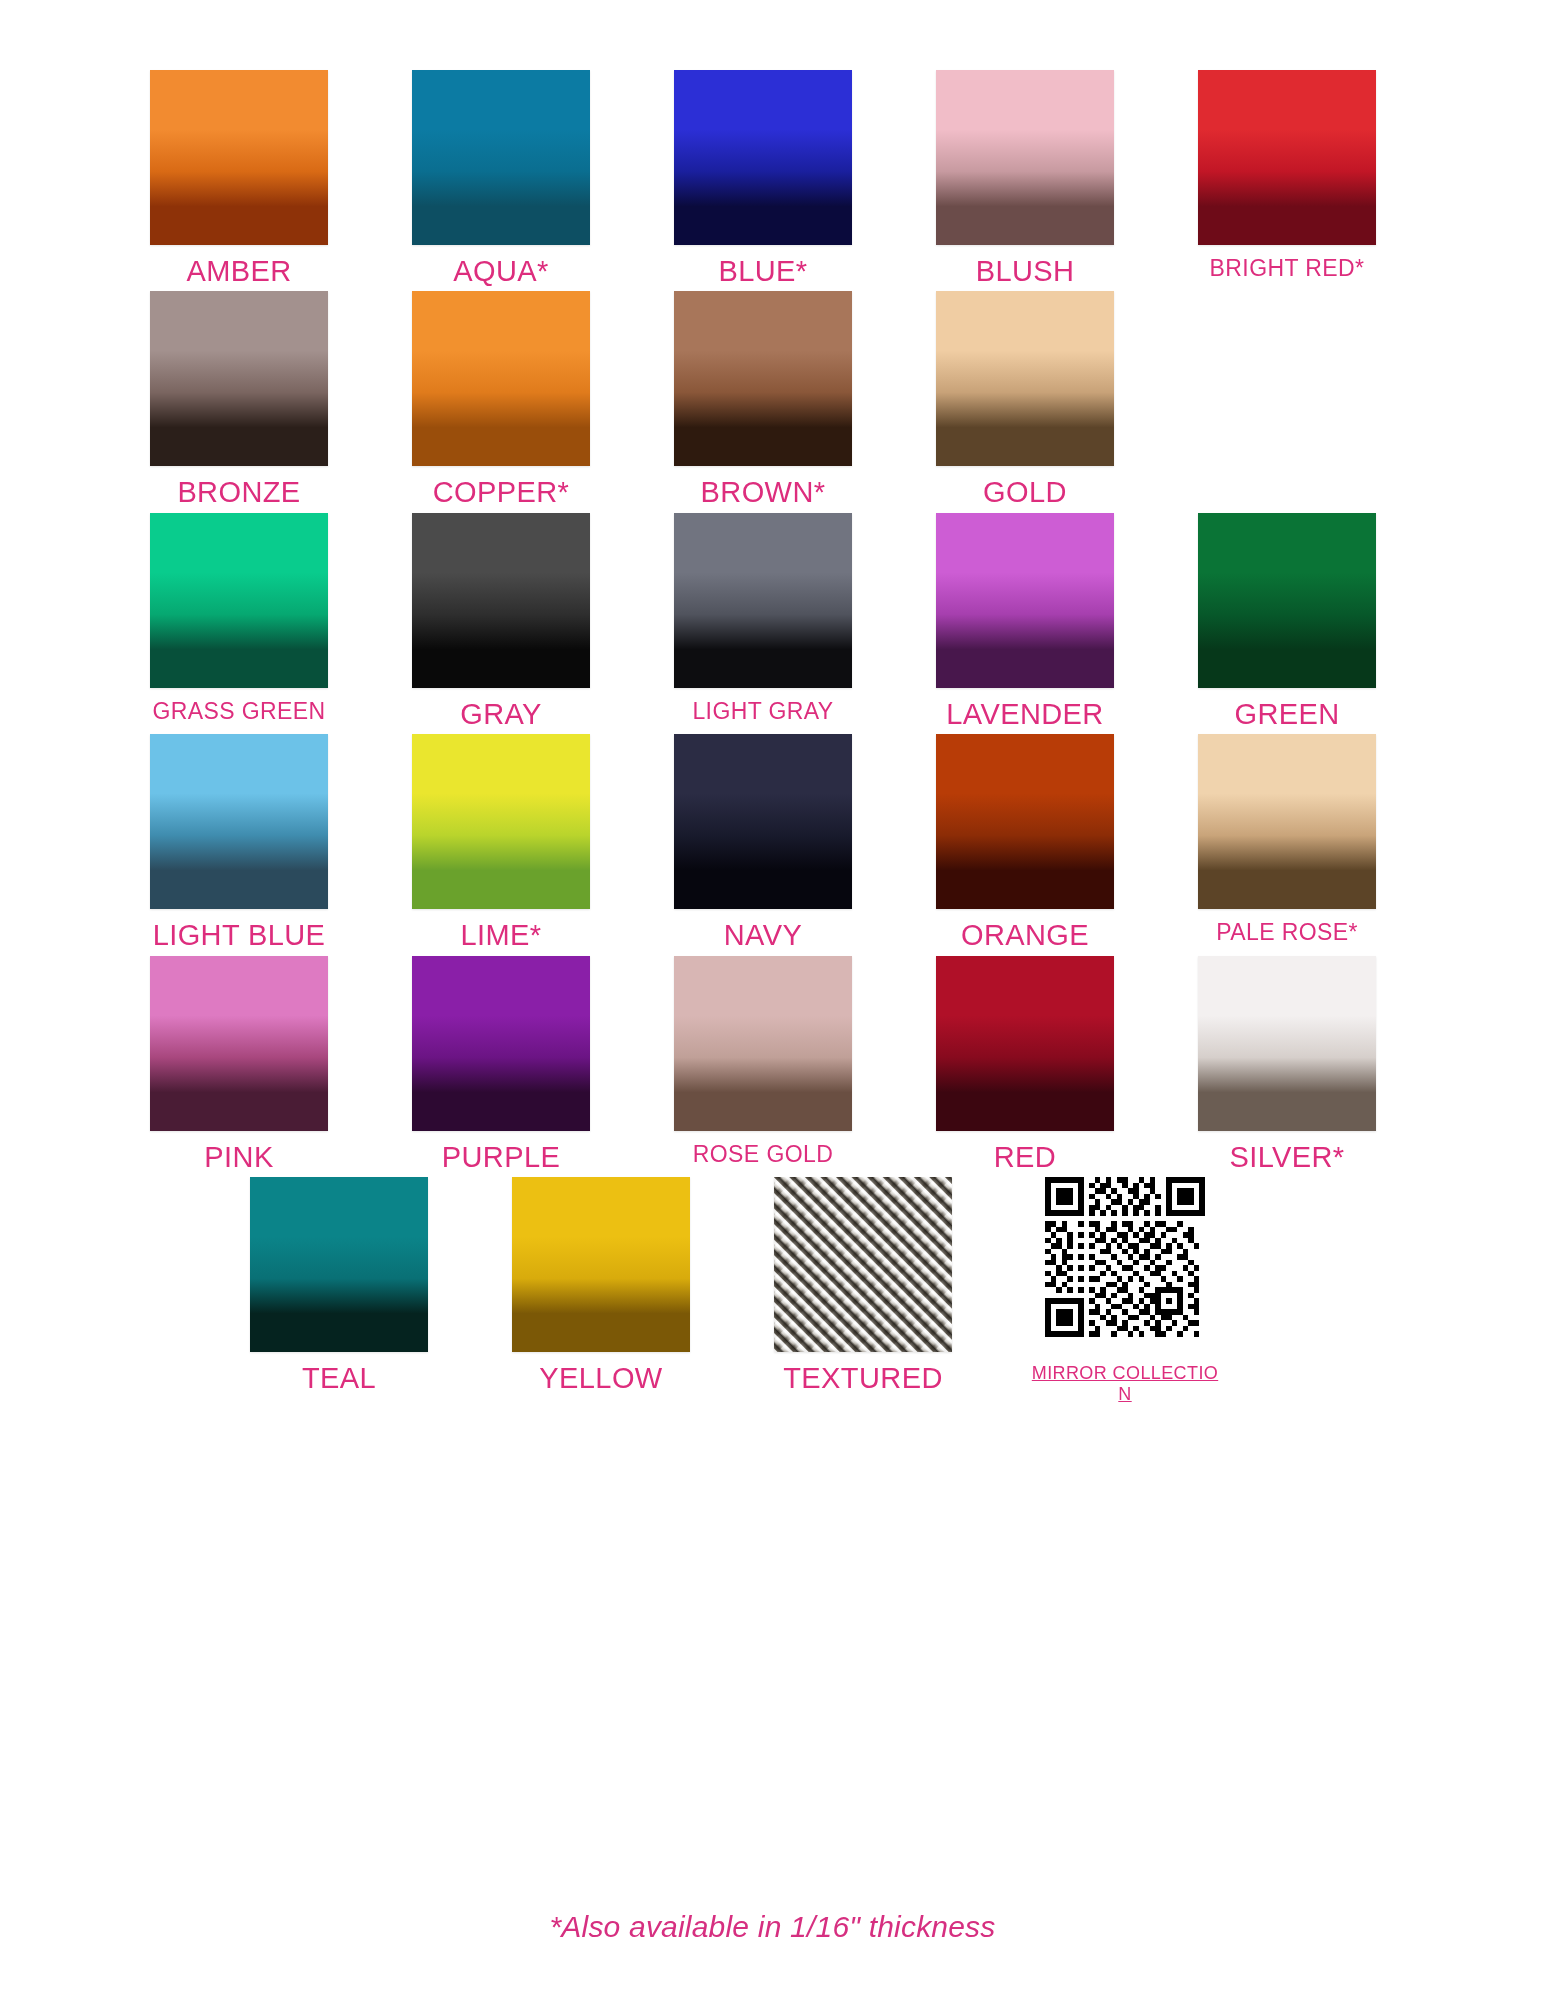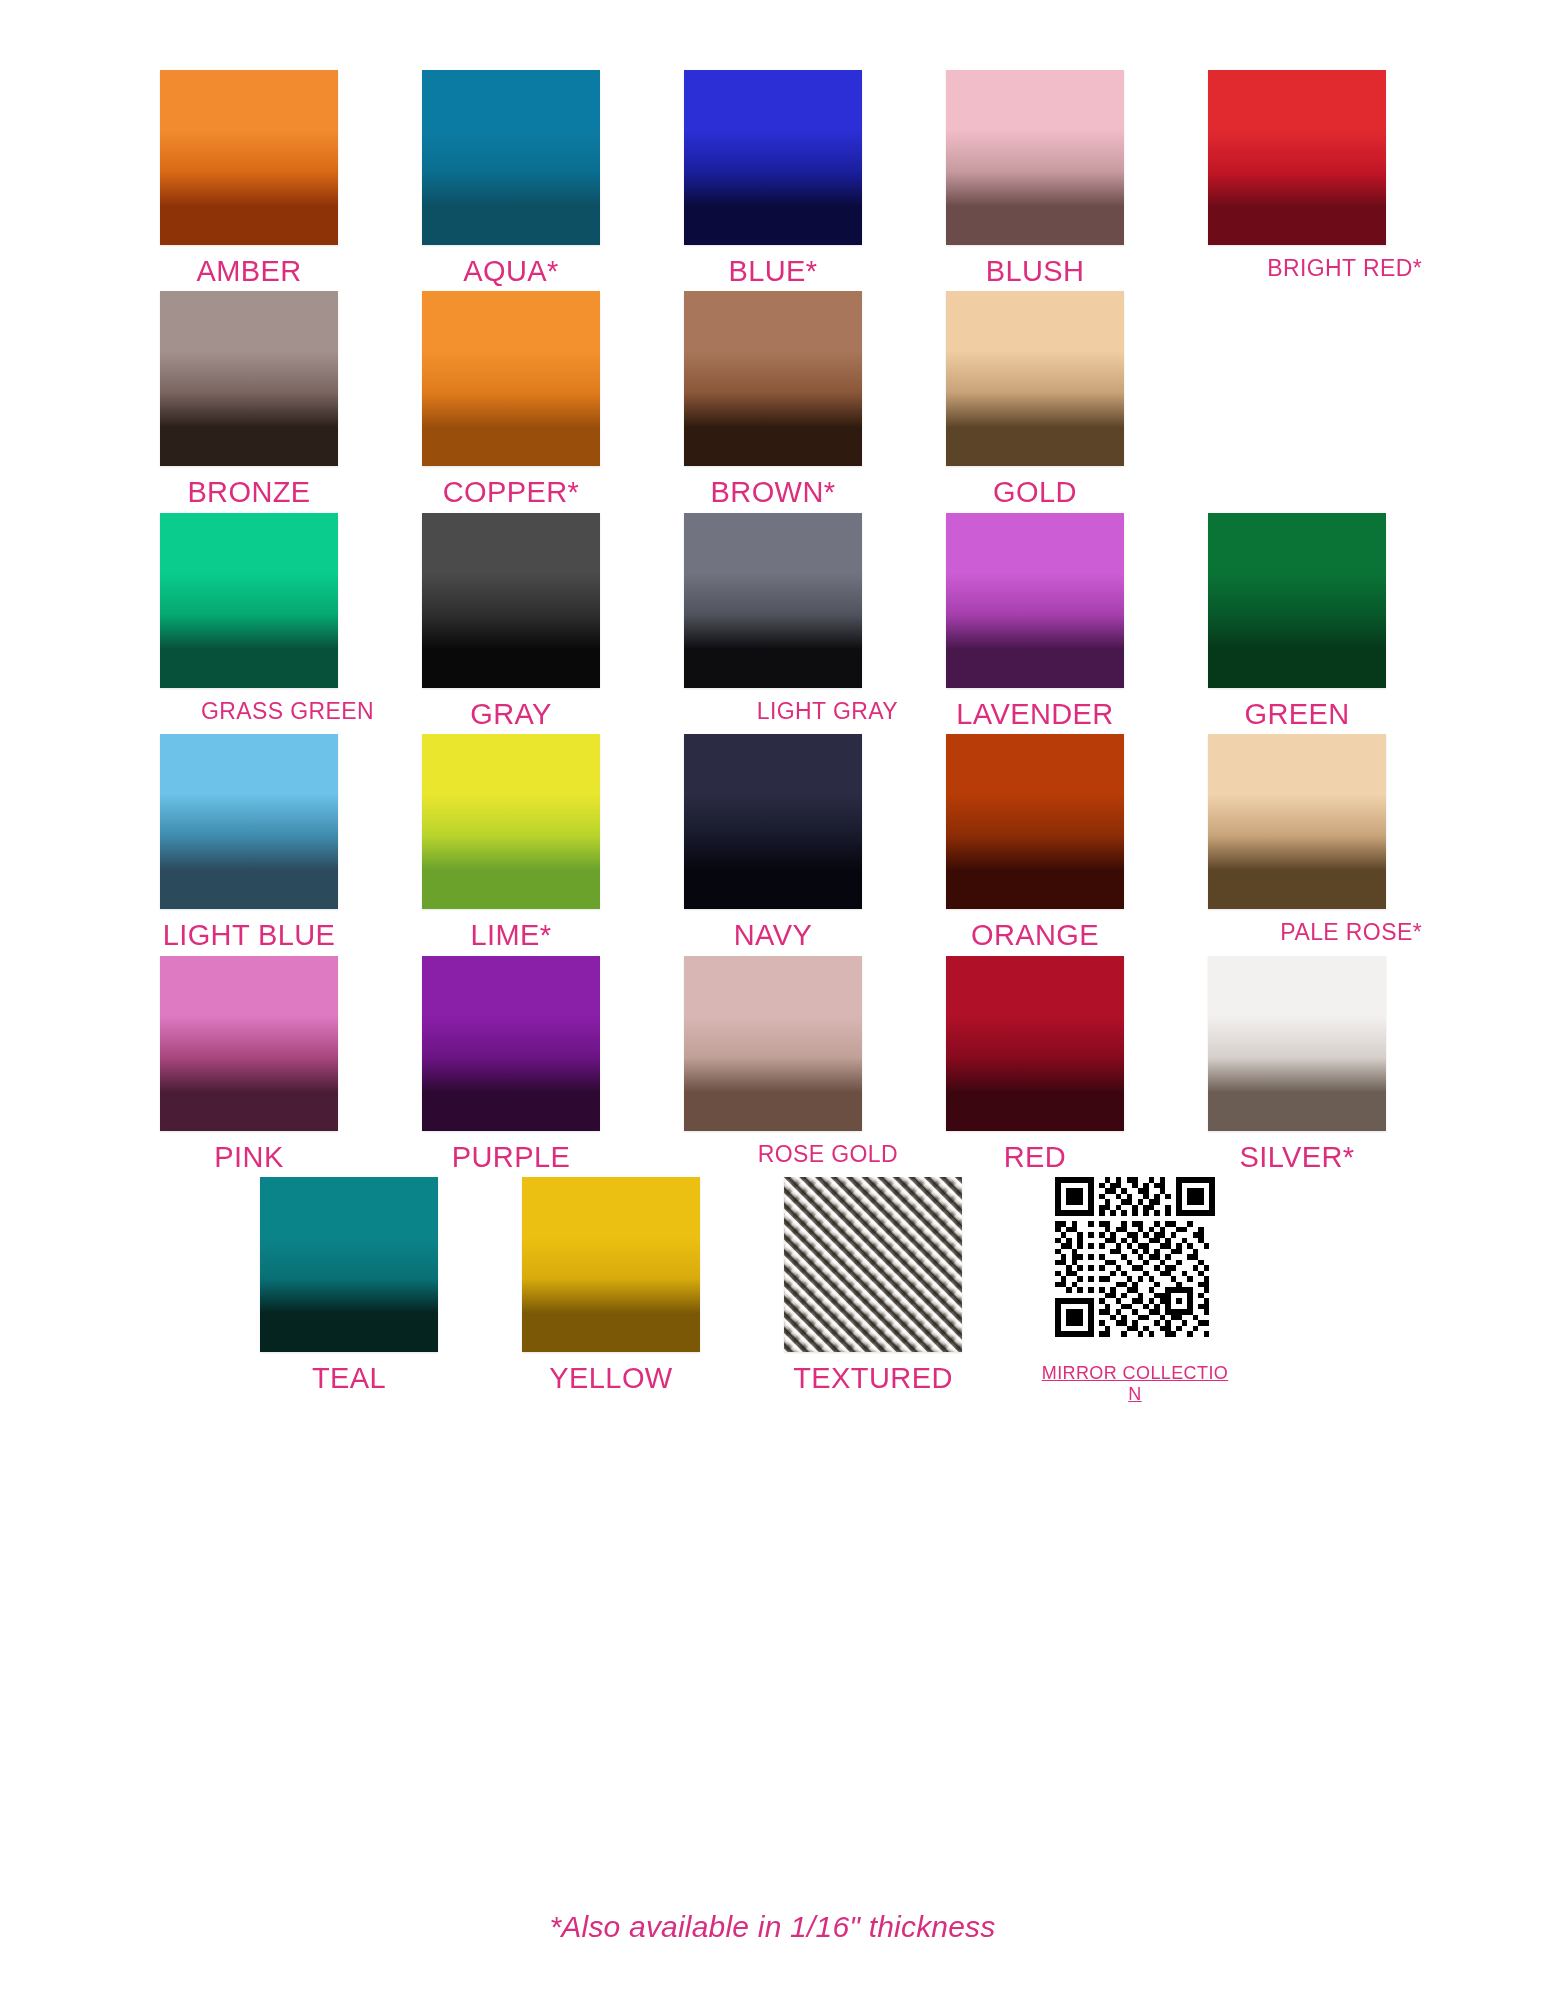--- a/index.html
+++ b/index.html
@@ -18,21 +18,21 @@
   #sheet {
     position: absolute;
     left: 0; top: 0;
     width: 1545px;
     height: 2000px;
     background: #ffffff;
   }
 
   .grid {
     position: absolute;
-    left: 118px;
+    left: 108px;
     top: 70px;
     width: 1310px;
   }
 
   .row {
     display: flex;
     flex-direction: row;
     justify-content: flex-start;
     align-items: flex-start;
     margin-bottom: 5px;
@@ -63,21 +63,21 @@
     font-family: "Liberation Sans", sans-serif;
     color: #dd2d7d;
     font-size: 29px;
     letter-spacing: 0.4px;
     line-height: 1.05;
     text-align: center;
     margin-top: 6px;
     width: 250px;
     font-weight: 400;
   }
-  .label.small { font-size: 23px; text-align: right; }
+  .label.small { font-size: 23px; }
   .label.wrap  { font-size: 18px; line-height: 1.16; width: 195px; text-decoration: underline; }
 
   
   .textured {
     background-color: #a9a49c;
     background-image:
       repeating-linear-gradient(45deg,
         rgba(255,255,255,0.92) 0px, rgba(255,255,255,0.92) 2px,
         rgba(90,84,74,0.85) 3px, rgba(40,36,30,0.92) 6px,
         rgba(175,170,160,0.6) 8px, rgba(255,255,255,0.9) 11px),

